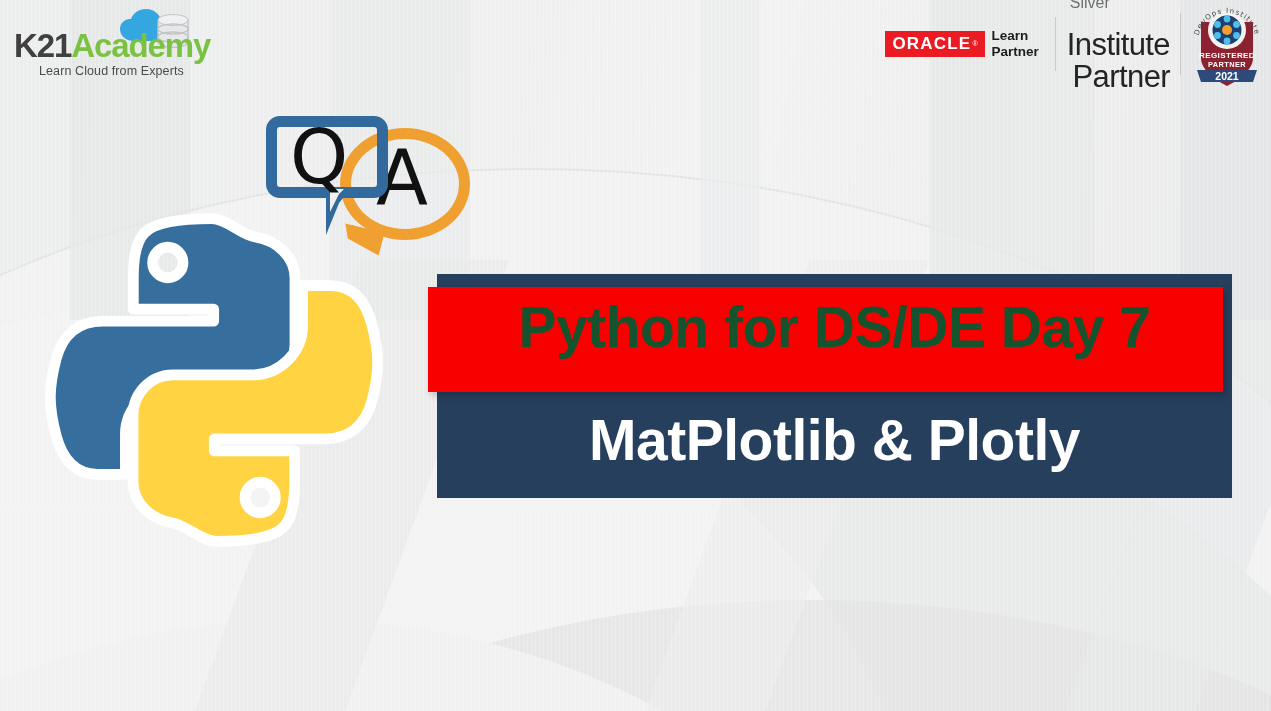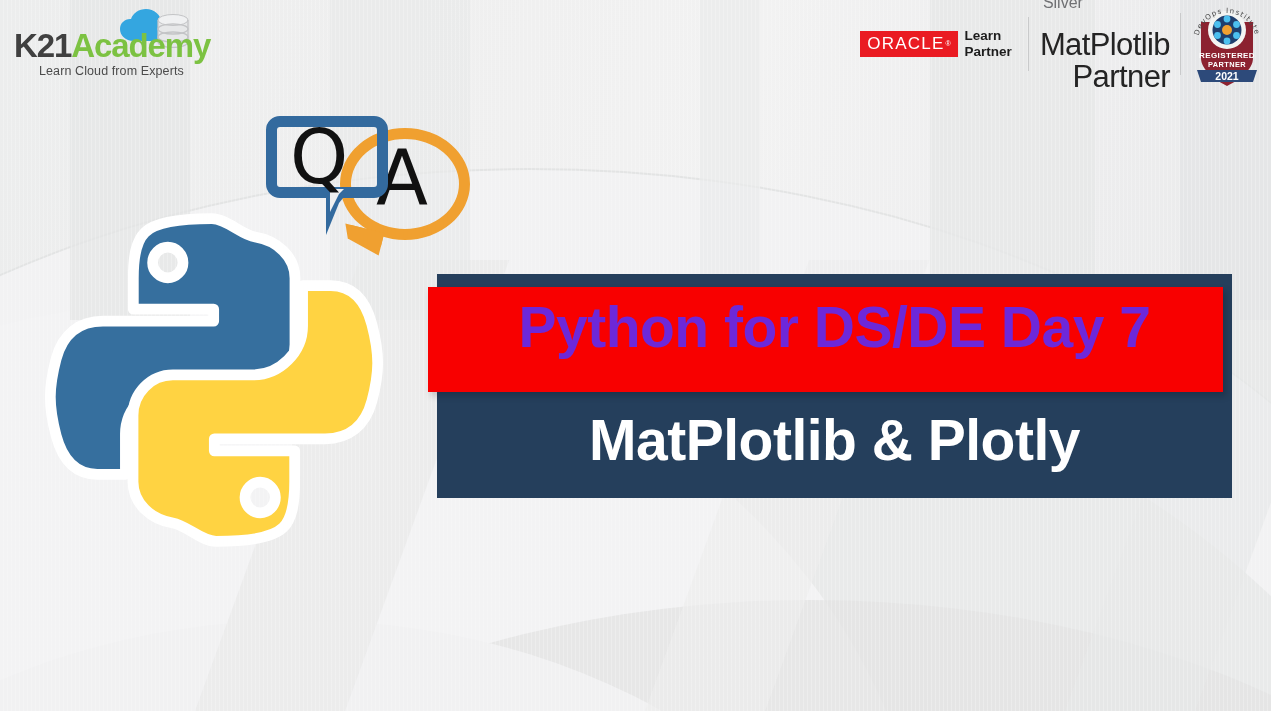--- a/index.html
+++ b/index.html
@@ -129,21 +129,21 @@
     margin-right: 2px;
   }
   .oracle-mark {
     background: #ea1b22;
     padding: 4px 7px 5px 7px;
     display: flex; align-items: center;
   }
   .oracle-mark-text {
     color: #ffffff;
     font-size: 17px;
-    font-weight: 400;
+    font-weight: 700;
     letter-spacing: 1.2px;
     line-height: 1;
     font-family: "Liberation Sans", sans-serif;
     text-align: center;
   }
   .oracle-reg {
     color: #ffffff;
     font-size: 7px;
     vertical-align: super;
     margin-left: 1px;
@@ -289,21 +289,21 @@
     left: -9px; top: 13px;
     width: 795px; height: 105px;
     background: #f80000;
     box-shadow: 3px 4px 7px rgba(0,0,0,0.20);
   }
   .title-line1 {
     position: absolute;
     left: 0; top: 0;
     width: 795px; height: 105px;
     display: flex; align-items: center; justify-content: center;
-    color: #6d28d9;
+    color: #14532d;
     font-size: 57px;
     font-weight: 700;
     letter-spacing: -0.5px;
     white-space: nowrap;
     font-family: "Liberation Sans", sans-serif;
   }
   .title-line2 {
     position: absolute;
     left: 0; top: 118px;
     width: 795px; height: 96px;
@@ -363,21 +363,21 @@
       <div class="oracle-tier">
         <div>Learn</div>
         <div>Partner</div>
       </div>
     </div>
 
     <div class="ms-divider"></div>
 
     <div class="ms-badge">
       <div class="ms-silver">Silver</div>
-      <div class="ms-name">MatPlotlib</div>
+      <div class="ms-name">Institute</div>
       <div class="ms-partner">Partner</div>
     </div>
 
     <div class="devops-divider"></div>
 
     <div class="devops-badge">
       <svg viewBox="0 0 80 88" width="80" height="88">
         <defs>
           <path id="arcpath" d="M 11 42 A 29 29 0 0 1 69 42"></path>
         </defs>

